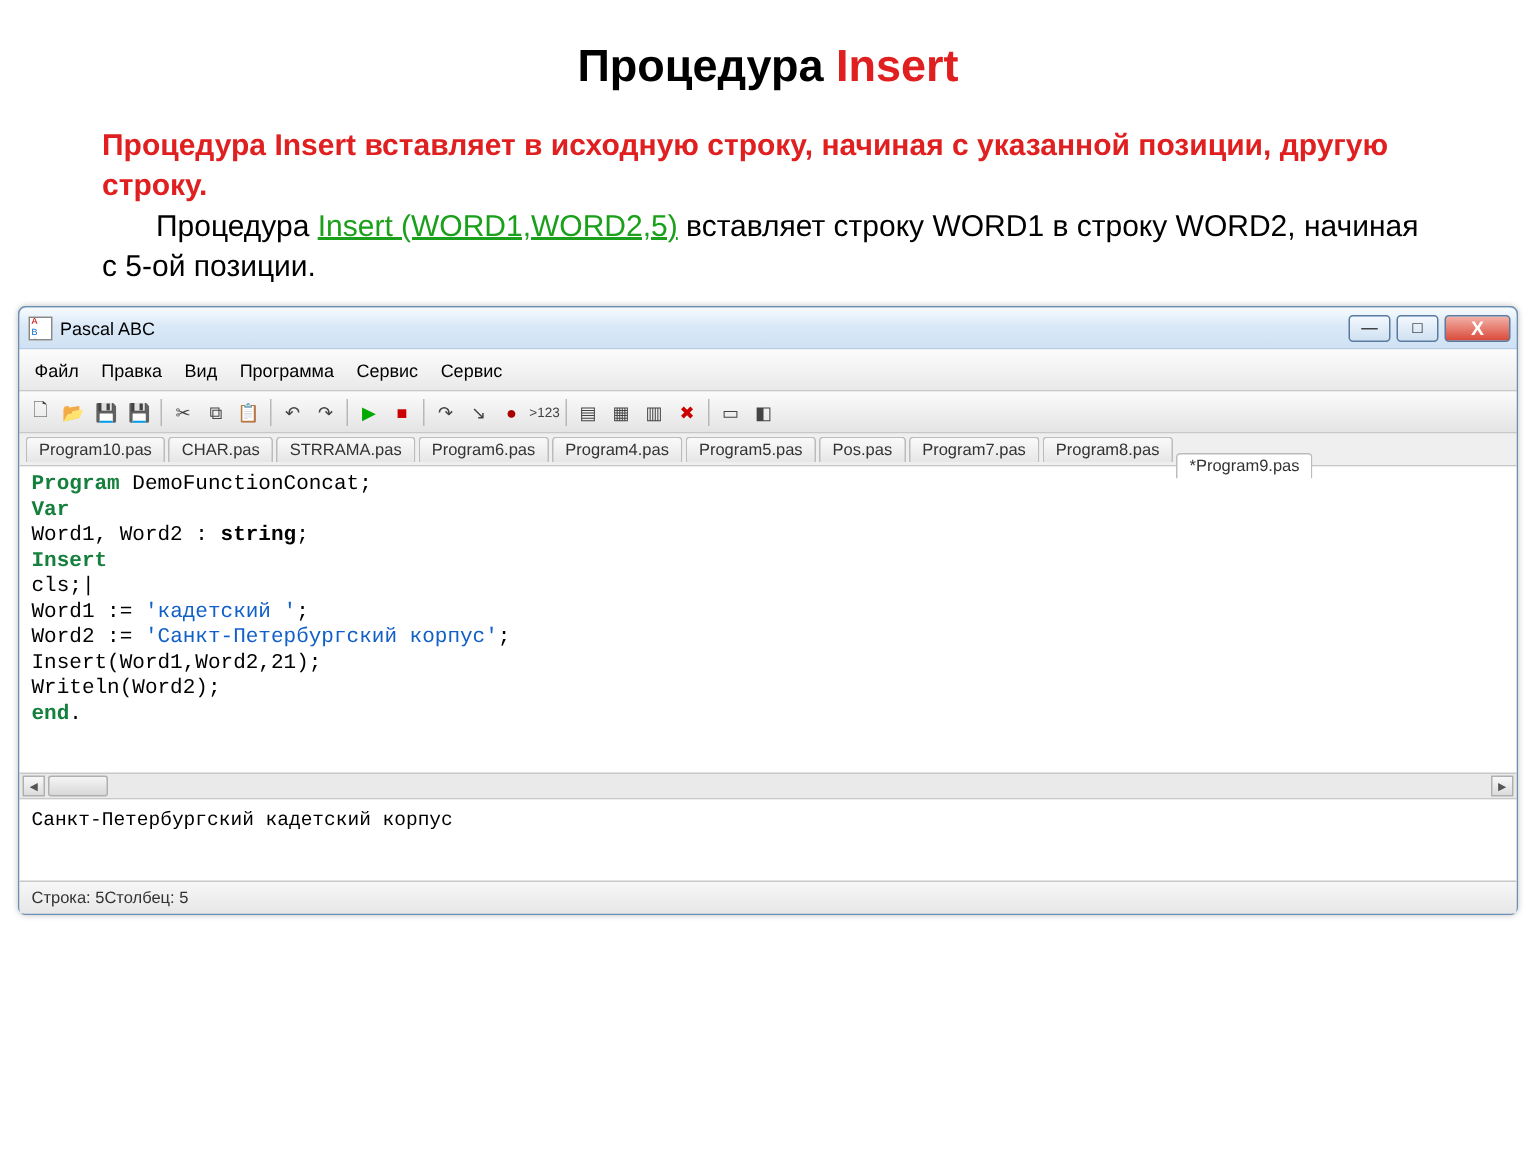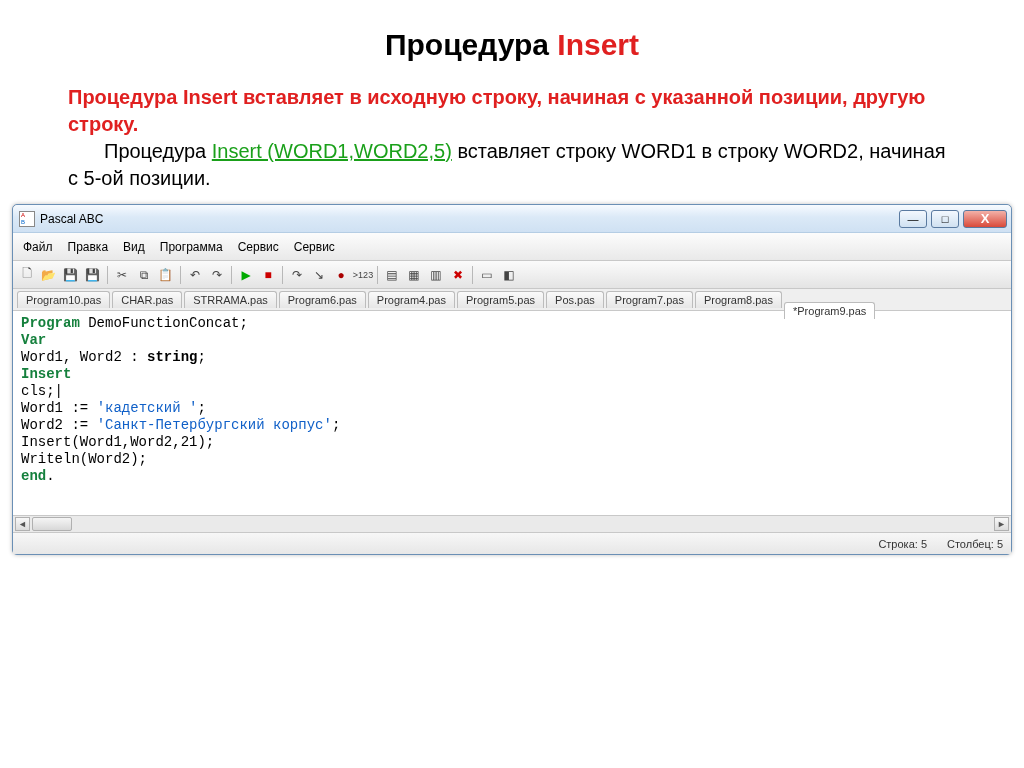--- a/index.html
+++ b/index.html
@@ -164,23 +164,22 @@
     font-size: 13px;
     border-bottom:1px solid #c8c8c8;
   }
   .statusbar {
     display:flex;
     height: 21px;
     padding: 0 8px;
     background: linear-gradient(#f7f7f7,#e7e7e7);
     font-size: 11px;
     align-items: center;
-    gap: 20px;
+    gap: 0;
     color:#333;
-    justify-content:flex-end;
   }
 </style>
 </head>
 <body>
 
 <div class="slide-title">
   <span class="black">Процедура </span><span class="red">Insert</span>
 </div>
 
 <div class="description">
@@ -267,18 +266,21 @@
 <span>Writeln(Word2);</span>
 <span class="kw">end</span><span>.</span></div>
 
   <div class="scrollbar-h">
     <div class="arrow">◄</div>
     <div class="thumb"></div>
     <div class="track"></div>
     <div class="arrow">►</div>
   </div>
 
+  <div class="output">
+    <span>Санкт-Петербургский кадетский корпус</span>
+  </div>
 
   <div class="statusbar">
     <span>Строка: 5</span>
     <span>Столбец: 5</span>
   </div>
 </div>
 
 </body></html>

